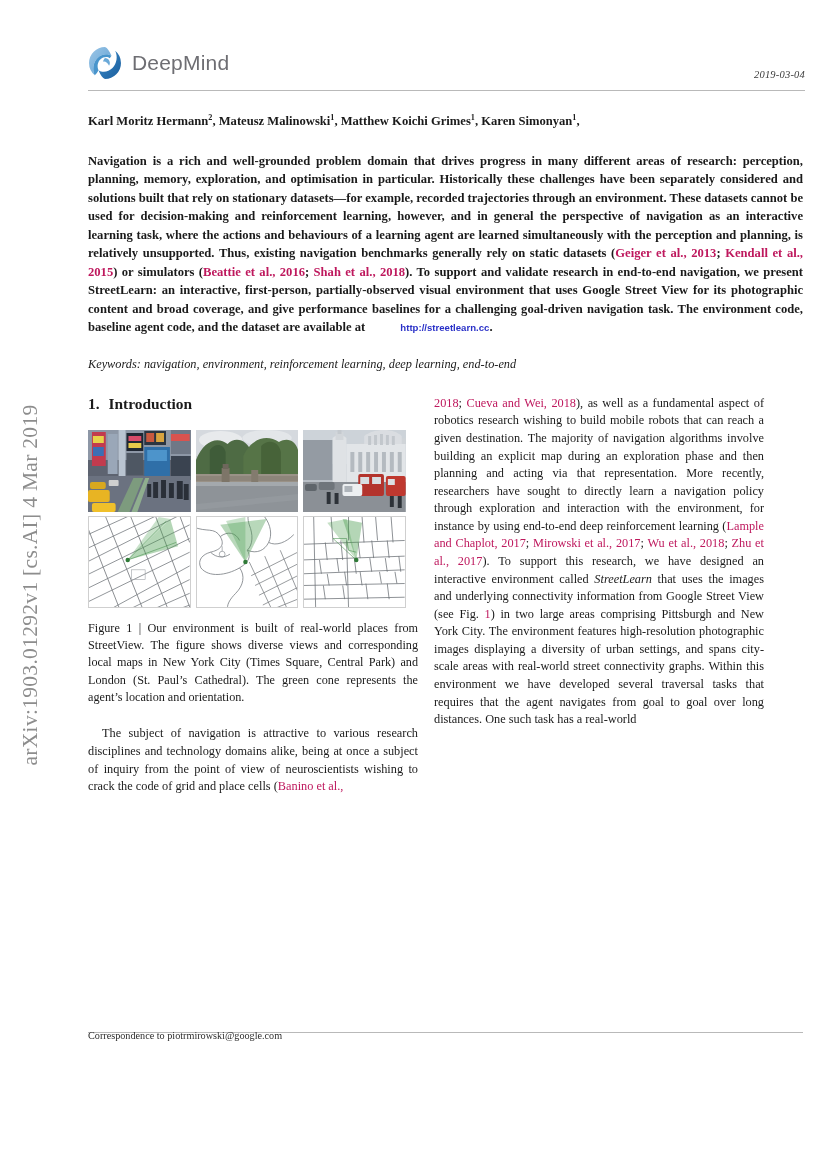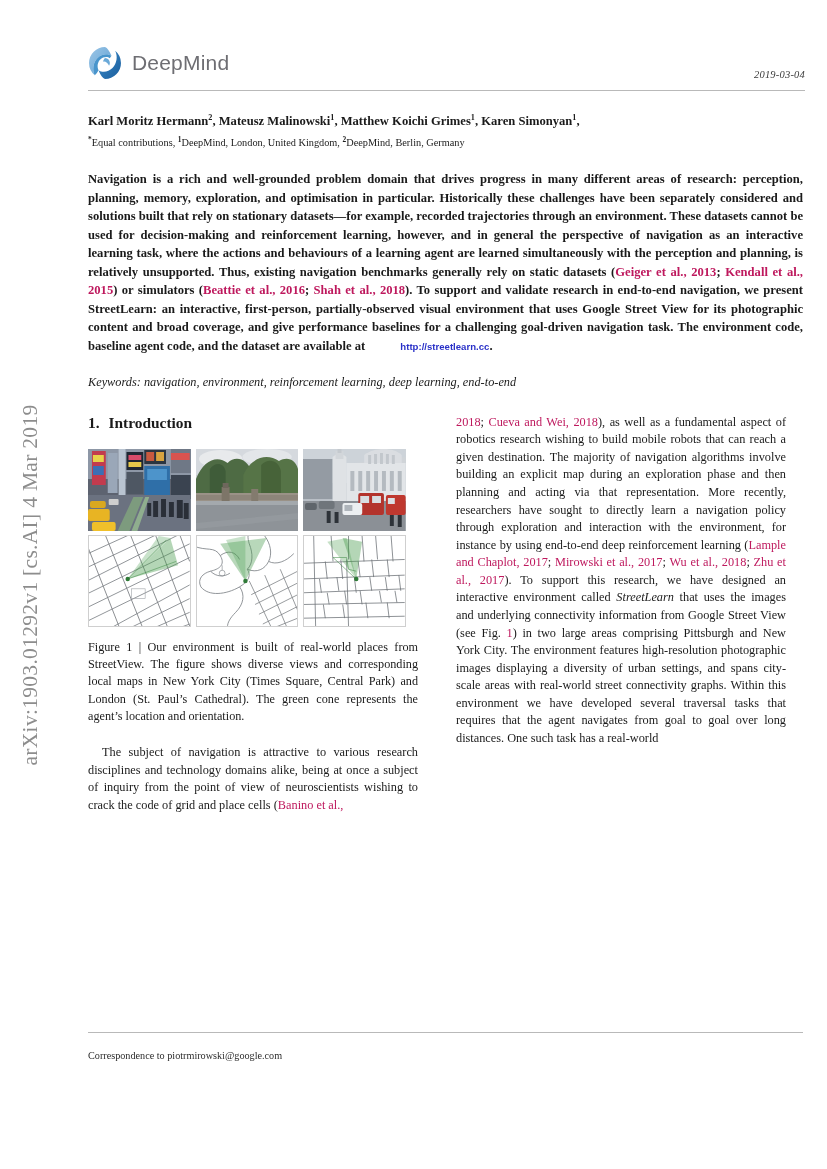--- a/index.html
+++ b/index.html
@@ -116,21 +116,21 @@
     font-size: 9.6px;
     font-family: Liberation Sans, sans-serif;
     letter-spacing: 0;
     margin-left: 32px;
   }
 
   
   #cols {
     margin-top: 22px;
     display: flex;
-    gap: 38px;
+    gap: 16px;
   }
   .col { width: 330px; }
 
   #section-heading {
     font-size: 15.4px;
     font-weight: bold;
     margin: 0 0 17px 0;
   }
   #section-heading .num { margin-right: 9px; }
 
@@ -167,21 +167,21 @@
   
   #footer-rule {
     position: absolute;
     left: 28px; right: 24px;
     bottom: 52px;
     border-top: 1.1px solid #b9b9b9;
   }
   #footer-note {
     position: absolute;
     left: 28px;
-    bottom: 24px;
+    bottom: 44px;
     font-size: 10.2px;
     color: #2b2b2b;
   }
 </style>
 </head>
 <body>
 
 <div id="arxiv-stamp">
   <div class="vtext">arXiv:1903.01292v1  [cs.AI]  4 Mar 2019</div>
 </div>
@@ -215,23 +215,20 @@
 
   <div id="body-area">
 
 
     <div id="authors">
       <div>
         <span>Karl Moritz Hermann</span><span class="sup">2</span>,
         <span>Mateusz Malinowski</span><span class="sup">1</span>,
         <span>Matthew Koichi Grimes</span><span class="sup">1</span>,
         <span>Karen Simonyan</span><span class="sup">1</span>,
-      </div>
-      <div id="affil">
-        <span class="sup">*</span><span>Equal contributions, </span><span class="sup">1</span><span>DeepMind, London, United Kingdom, </span><span class="sup">2</span><span>DeepMind, Berlin, Germany</span>
       </div>
     </div>
 
     <div id="abstract">
       <span>Navigation is a rich and well-grounded problem domain that drives progress in many different areas of research: perception, planning, memory, exploration, and optimisation in particular. Historically these challenges have been separately considered and solutions built that rely on stationary datasets—for example, recorded trajectories through an environment. These datasets cannot be used for decision-making and reinforcement learning, however, and in general the perspective of navigation as an interactive learning task, where the actions and behaviours of a learning agent are learned simultaneously with the perception and planning, is relatively unsupported. Thus, existing navigation benchmarks generally rely on static datasets (</span><span class="cite">Geiger et al., 2013</span><span>; </span><span class="cite">Kendall et al., 2015</span><span>) or simulators (</span><span class="cite">Beattie et al., 2016</span><span>; </span><span class="cite">Shah et al., 2018</span><span>). To support and validate research in end-to-end navigation, we present StreetLearn: an interactive, first-person, partially-observed visual environment that uses Google Street View for its photographic content and broad coverage, and give performance baselines for a challenging goal-driven navigation task. The environment code, baseline agent code, and the dataset are available at </span><span class="url-link">http://streetlearn.cc</span><span>.</span>
     </div>
 
     <div id="keywords">Keywords: navigation, environment, reinforcement learning, deep learning, end-to-end</div>
 
     <div id="cols">

